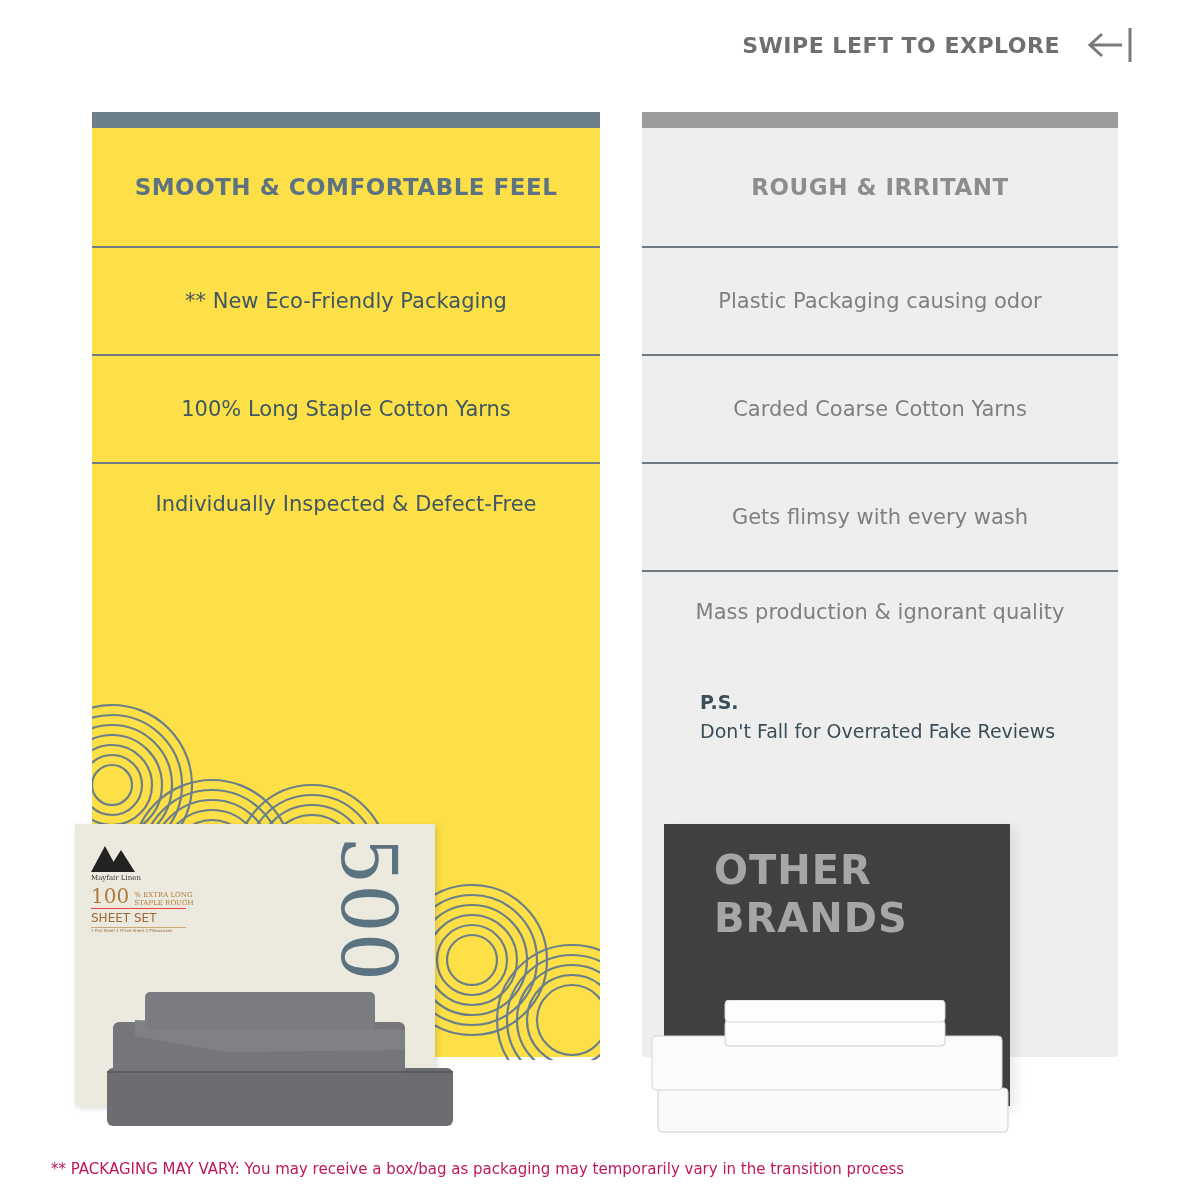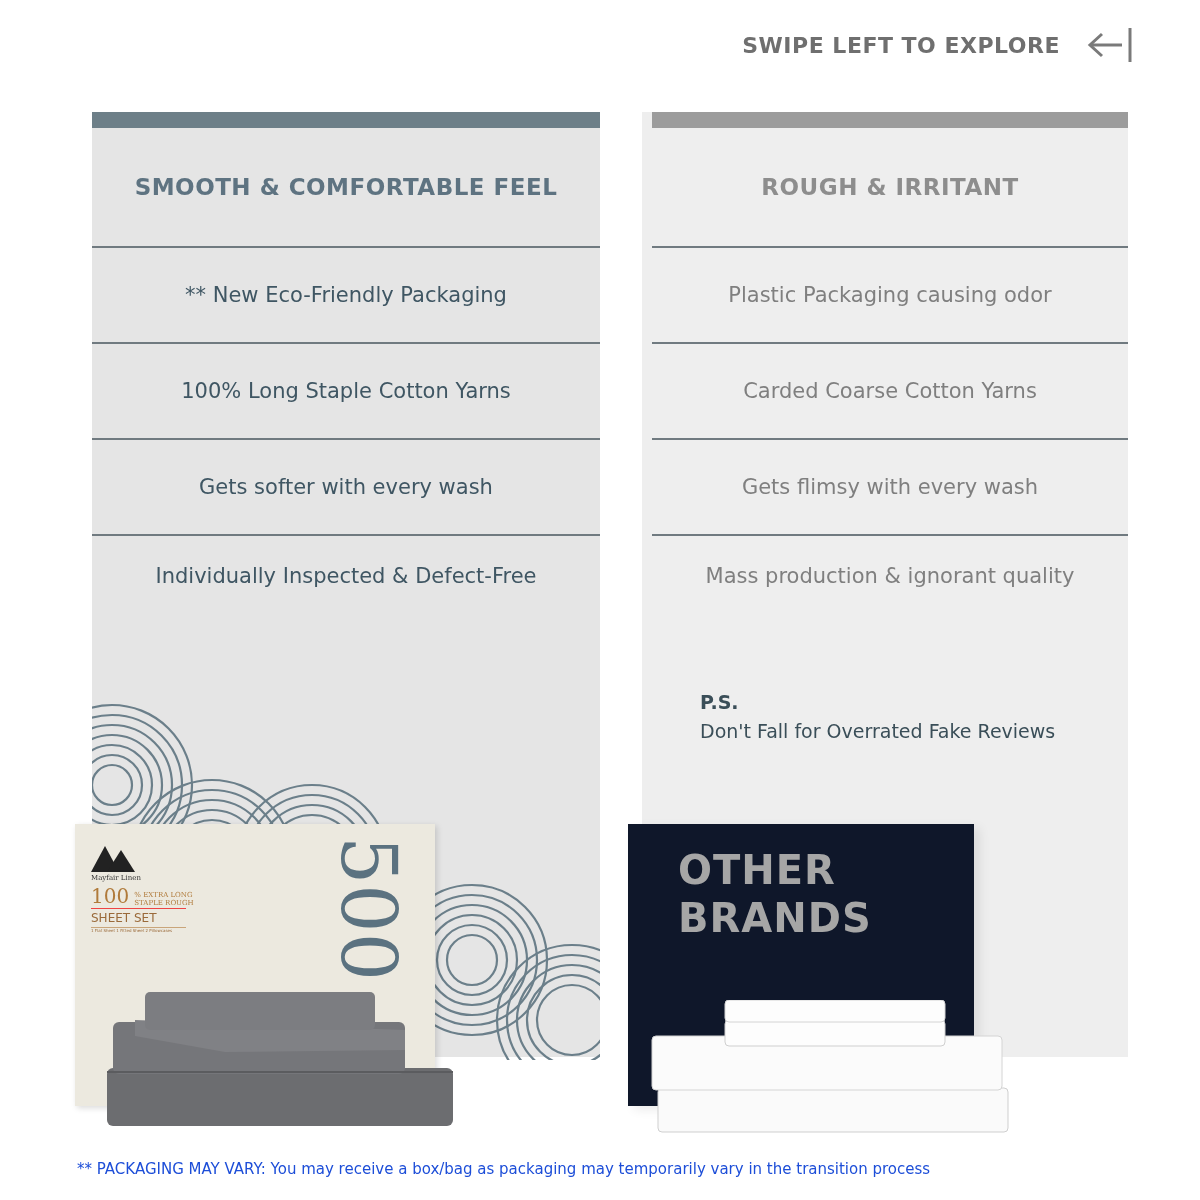--- a/index.html
+++ b/index.html
@@ -1,52 +1,52 @@
 <!DOCTYPE html>
 <html><head>
 <meta charset="utf-8">
 <style>
   html,body{margin:0;padding:0;background:#fff;}
   body{width:1200px;height:1200px;position:relative;overflow:hidden;font-family:"DejaVu Sans","Liberation Sans",sans-serif;}
   .swipe{position:absolute;top:26px;right:66px;display:flex;align-items:center;gap:26px;}
   .swipe-label{font-weight:bold;font-size:22px;color:#6f6f6f;letter-spacing:0.5px;}
   .swipe-icon{width:48px;height:38px;}
   .col{position:absolute;top:112px;}
-  .col.left{left:92px;width:508px;height:945px;background:#e5e5e5;}
-  .col.right{left:642px;width:476px;height:945px;background:#eeeeee;padding-left:10px;}
+  .col.left{left:92px;width:508px;height:945px;background:#fde047;}
+  .col.right{left:642px;width:476px;height:945px;background:#eeeeee;}
   .bar{height:16px;}
   .left .bar{background:#6d7f88;}
   .right .bar{background:#9c9c9c;}
   .row{display:flex;align-items:center;justify-content:center;text-align:center;border-bottom:2px solid #707a80;box-sizing:border-box;}
   .row.head{height:120px;}
-  .row.item{height:96px;}
+  .row.item{height:108px;}
   .row.last{border-bottom:none;height:auto;padding-top:28px;align-items:flex-start;}
   .head-text{font-weight:bold;font-size:23px;letter-spacing:0.5px;}
   .left .head-text{color:#5e7381;}
   .right .head-text{color:#8d8d8d;}
   .item-text{font-size:21px;}
   .left .item-text{color:#3f5663;}
   .right .item-text{color:#7f7f7f;}
   .ps{position:absolute;left:700px;top:688px;color:#3a4e58;font-size:19px;line-height:29px;}
   .ps-title{font-weight:bold;}
   .pattern{position:absolute;left:92px;top:690px;width:508px;height:370px;overflow:hidden;}
   .box-left{position:absolute;left:75px;top:824px;width:360px;height:282px;background:#ece9df;box-shadow:2px 2px 6px rgba(0,0,0,0.15);}
   .logo{position:absolute;left:16px;top:18px;width:44px;height:30px;}
   .logo-text{position:absolute;left:16px;top:50px;font-family:"DejaVu Serif",serif;font-size:7px;color:#333;}
   .pct{position:absolute;left:16px;top:60px;font-family:"DejaVu Serif",serif;color:#b07a3a;}
   .pct-big{font-size:20px;}
   .pct-small{font-size:7px;display:inline-block;vertical-align:middle;line-height:8px;}
   .sheet-set{position:absolute;left:16px;top:84px;font-size:12px;color:#9a6a3a;border-top:1px solid #ef4444;border-bottom:1px solid #c9a57a;padding:2px 0;width:95px;}
   .sheet-sub{position:absolute;left:16px;top:104px;font-size:4px;color:#9a6a3a;}
   .big-num{position:absolute;left:268px;top:12px;font-family:"DejaVu Serif",serif;font-size:76px;color:#5b7280;transform:rotate(90deg);transform-origin:left top;left:338px;}
   .sheets-left{position:absolute;left:105px;top:990px;width:350px;height:140px;}
-  .box-right{position:absolute;left:628px;top:824px;width:346px;height:282px;background:#0f172a;box-shadow:6px 4px 10px rgba(0,0,0,0.08);}
+  .box-right{position:absolute;left:664px;top:824px;width:346px;height:282px;background:#404040;box-shadow:6px 4px 10px rgba(0,0,0,0.08);}
   .other-brands{position:absolute;left:50px;top:22px;font-weight:bold;font-size:40px;color:#a6a6a6;line-height:48px;letter-spacing:1px;}
   .sheets-right{position:absolute;left:650px;top:1000px;width:360px;height:135px;}
-  .footnote{position:absolute;left:77px;top:1160px;font-size:15px;color:#1d4ed8;}
+  .footnote{position:absolute;left:51px;top:1160px;font-size:15px;color:#be185d;}
 </style>
 </head>
 <body>
 
 <div class="swipe">
   <span class="swipe-label">SWIPE LEFT TO EXPLORE</span>
   <svg class="swipe-icon" viewBox="0 0 48 38">
     <line x1="4" y1="19" x2="36" y2="19" stroke="#7a7a7a" stroke-width="3"></line>
     <polyline points="16,8 4,19 16,30" fill="none" stroke="#7a7a7a" stroke-width="3"></polyline>
     <line x1="44" y1="2" x2="44" y2="36" stroke="#7a7a7a" stroke-width="3"></line>
@@ -56,23 +56,20 @@
 <div class="col left">
   <div class="bar"></div>
   <div class="row head">
       <span class="head-text">SMOOTH &amp; COMFORTABLE FEEL</span>
     </div>
   <div class="row item">
       <span class="item-text">** New Eco-Friendly Packaging</span>
     </div>
   <div class="row item">
       <span class="item-text">100% Long Staple Cotton Yarns</span>
-    </div>
-  <div class="row item">
-      <span class="item-text">Gets softer with every wash</span>
     </div>
   <div class="row item last">
       <span class="item-text">Individually Inspected &amp; Defect-Free</span>
     </div>
 </div>
 
 <div class="col right">
   <div class="bar"></div>
   <div class="row head">
       <span class="head-text">ROUGH &amp; IRRITANT</span>

